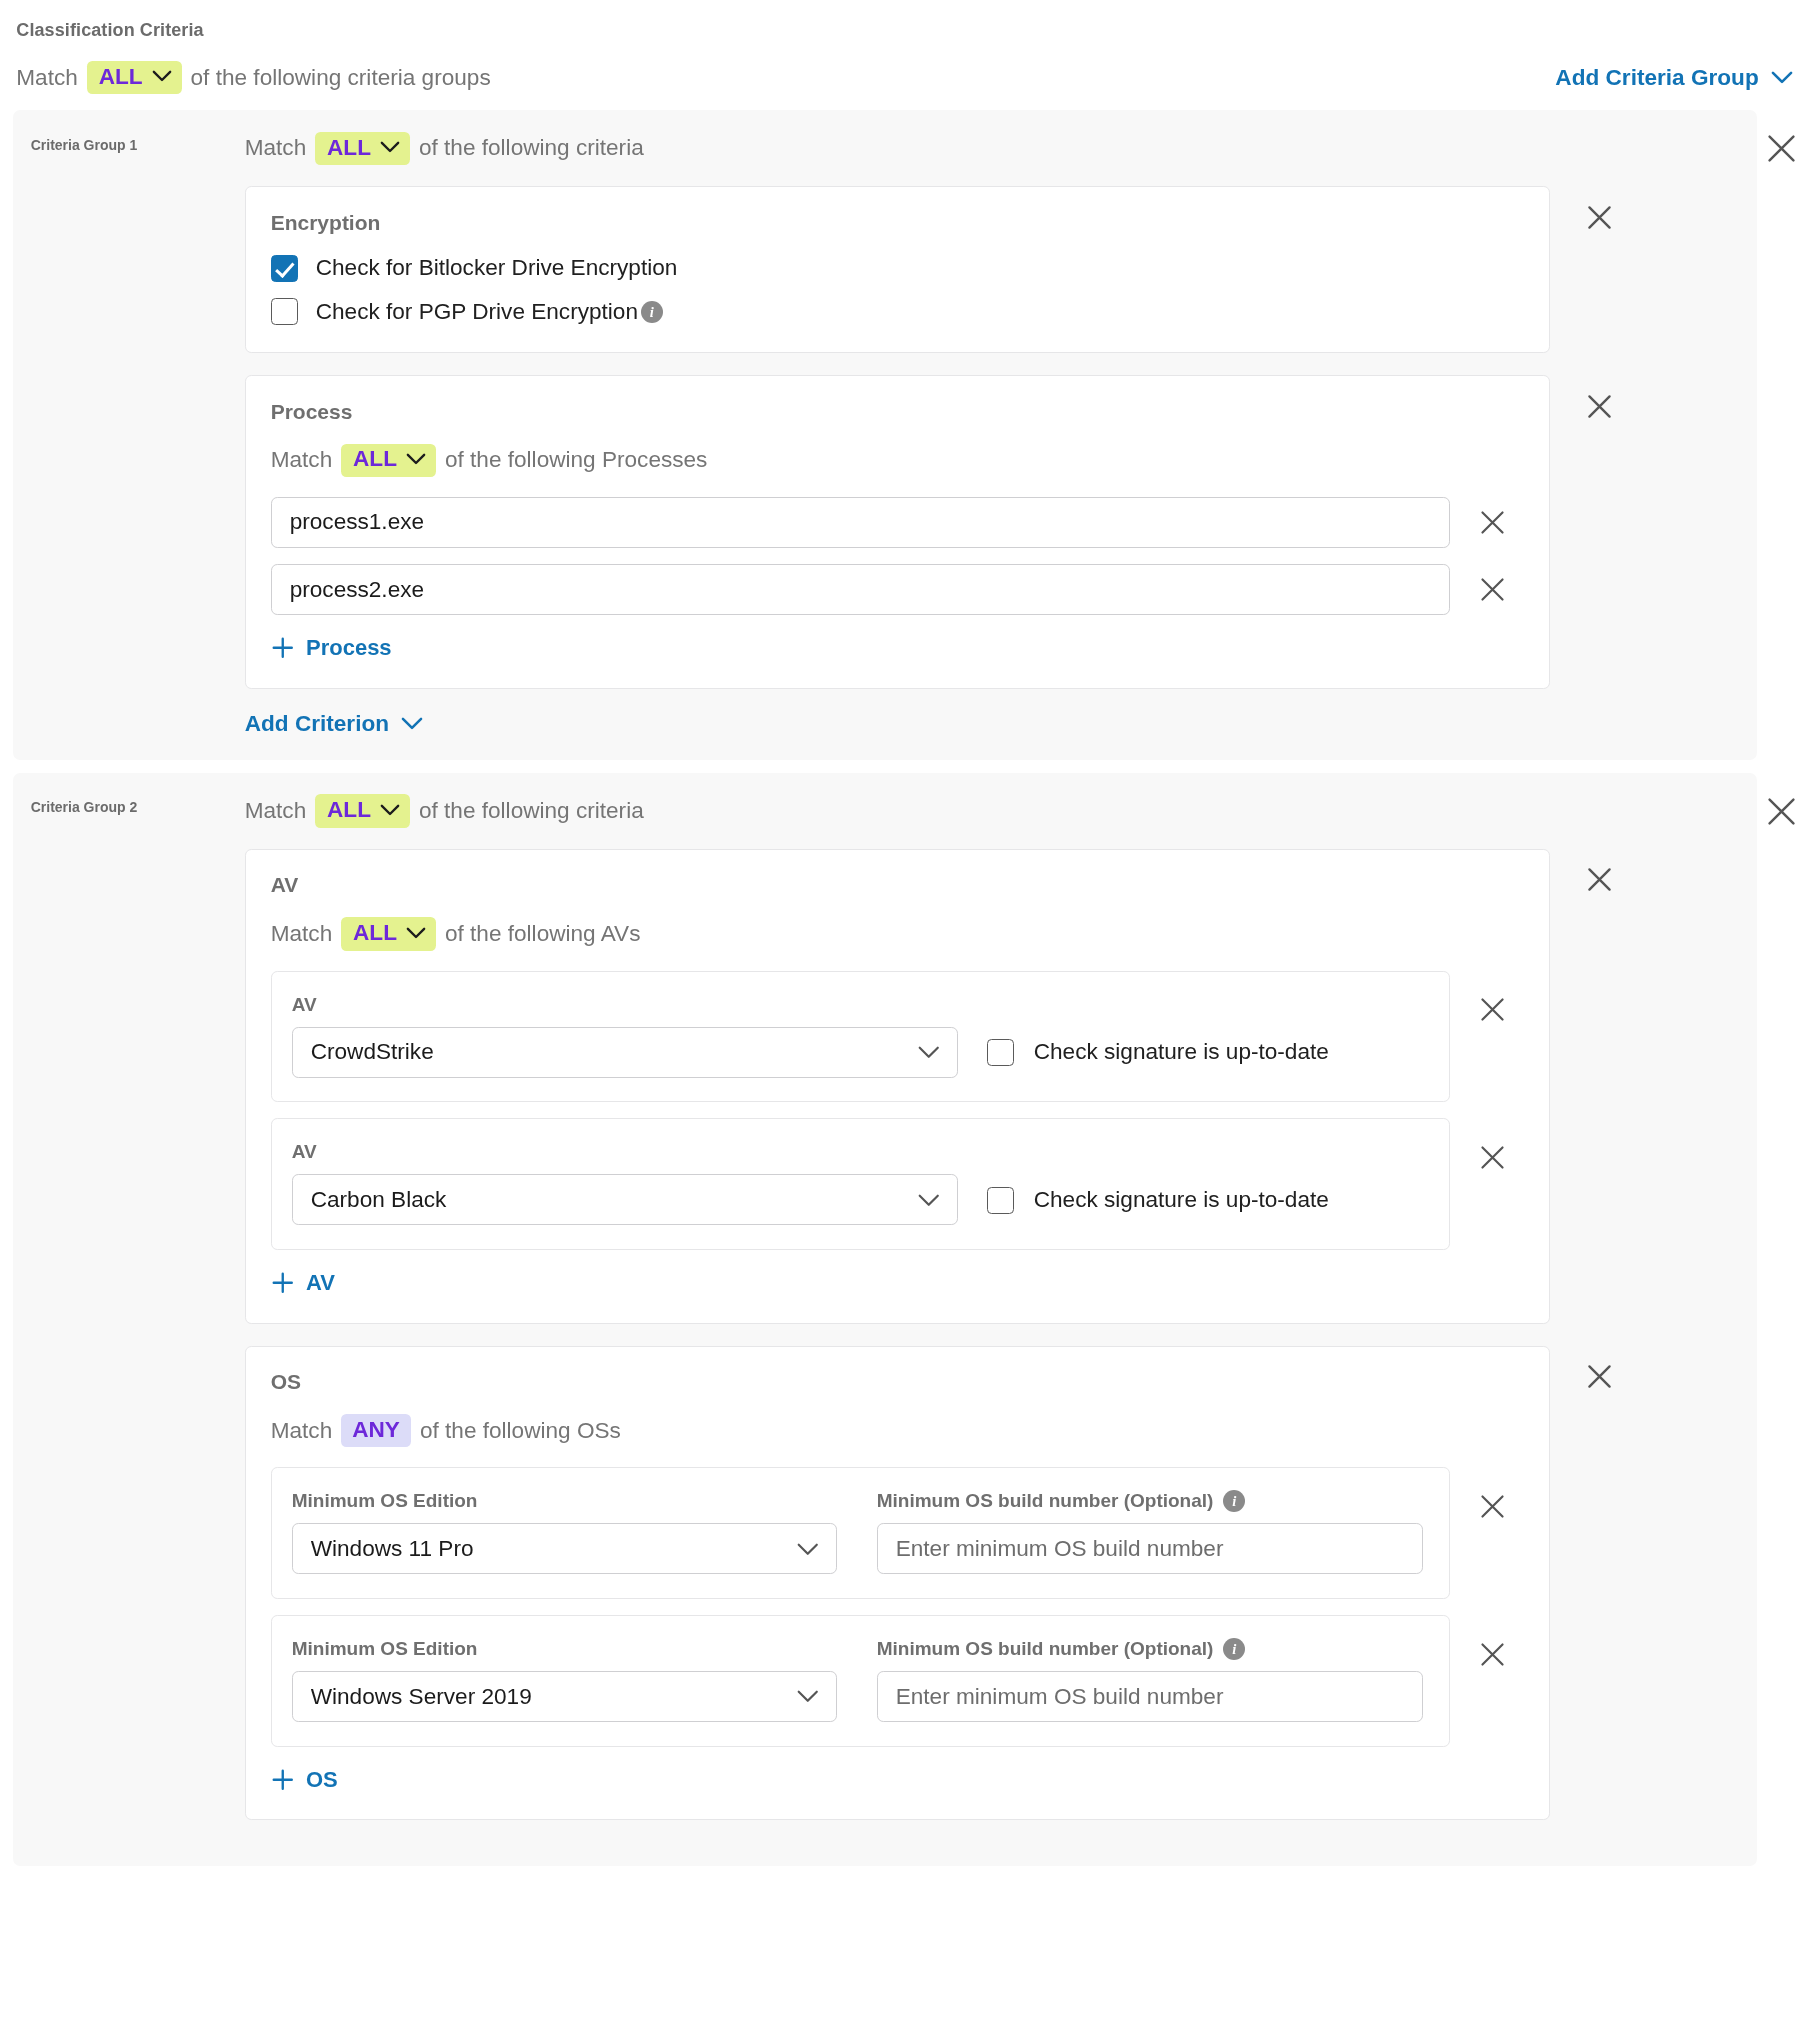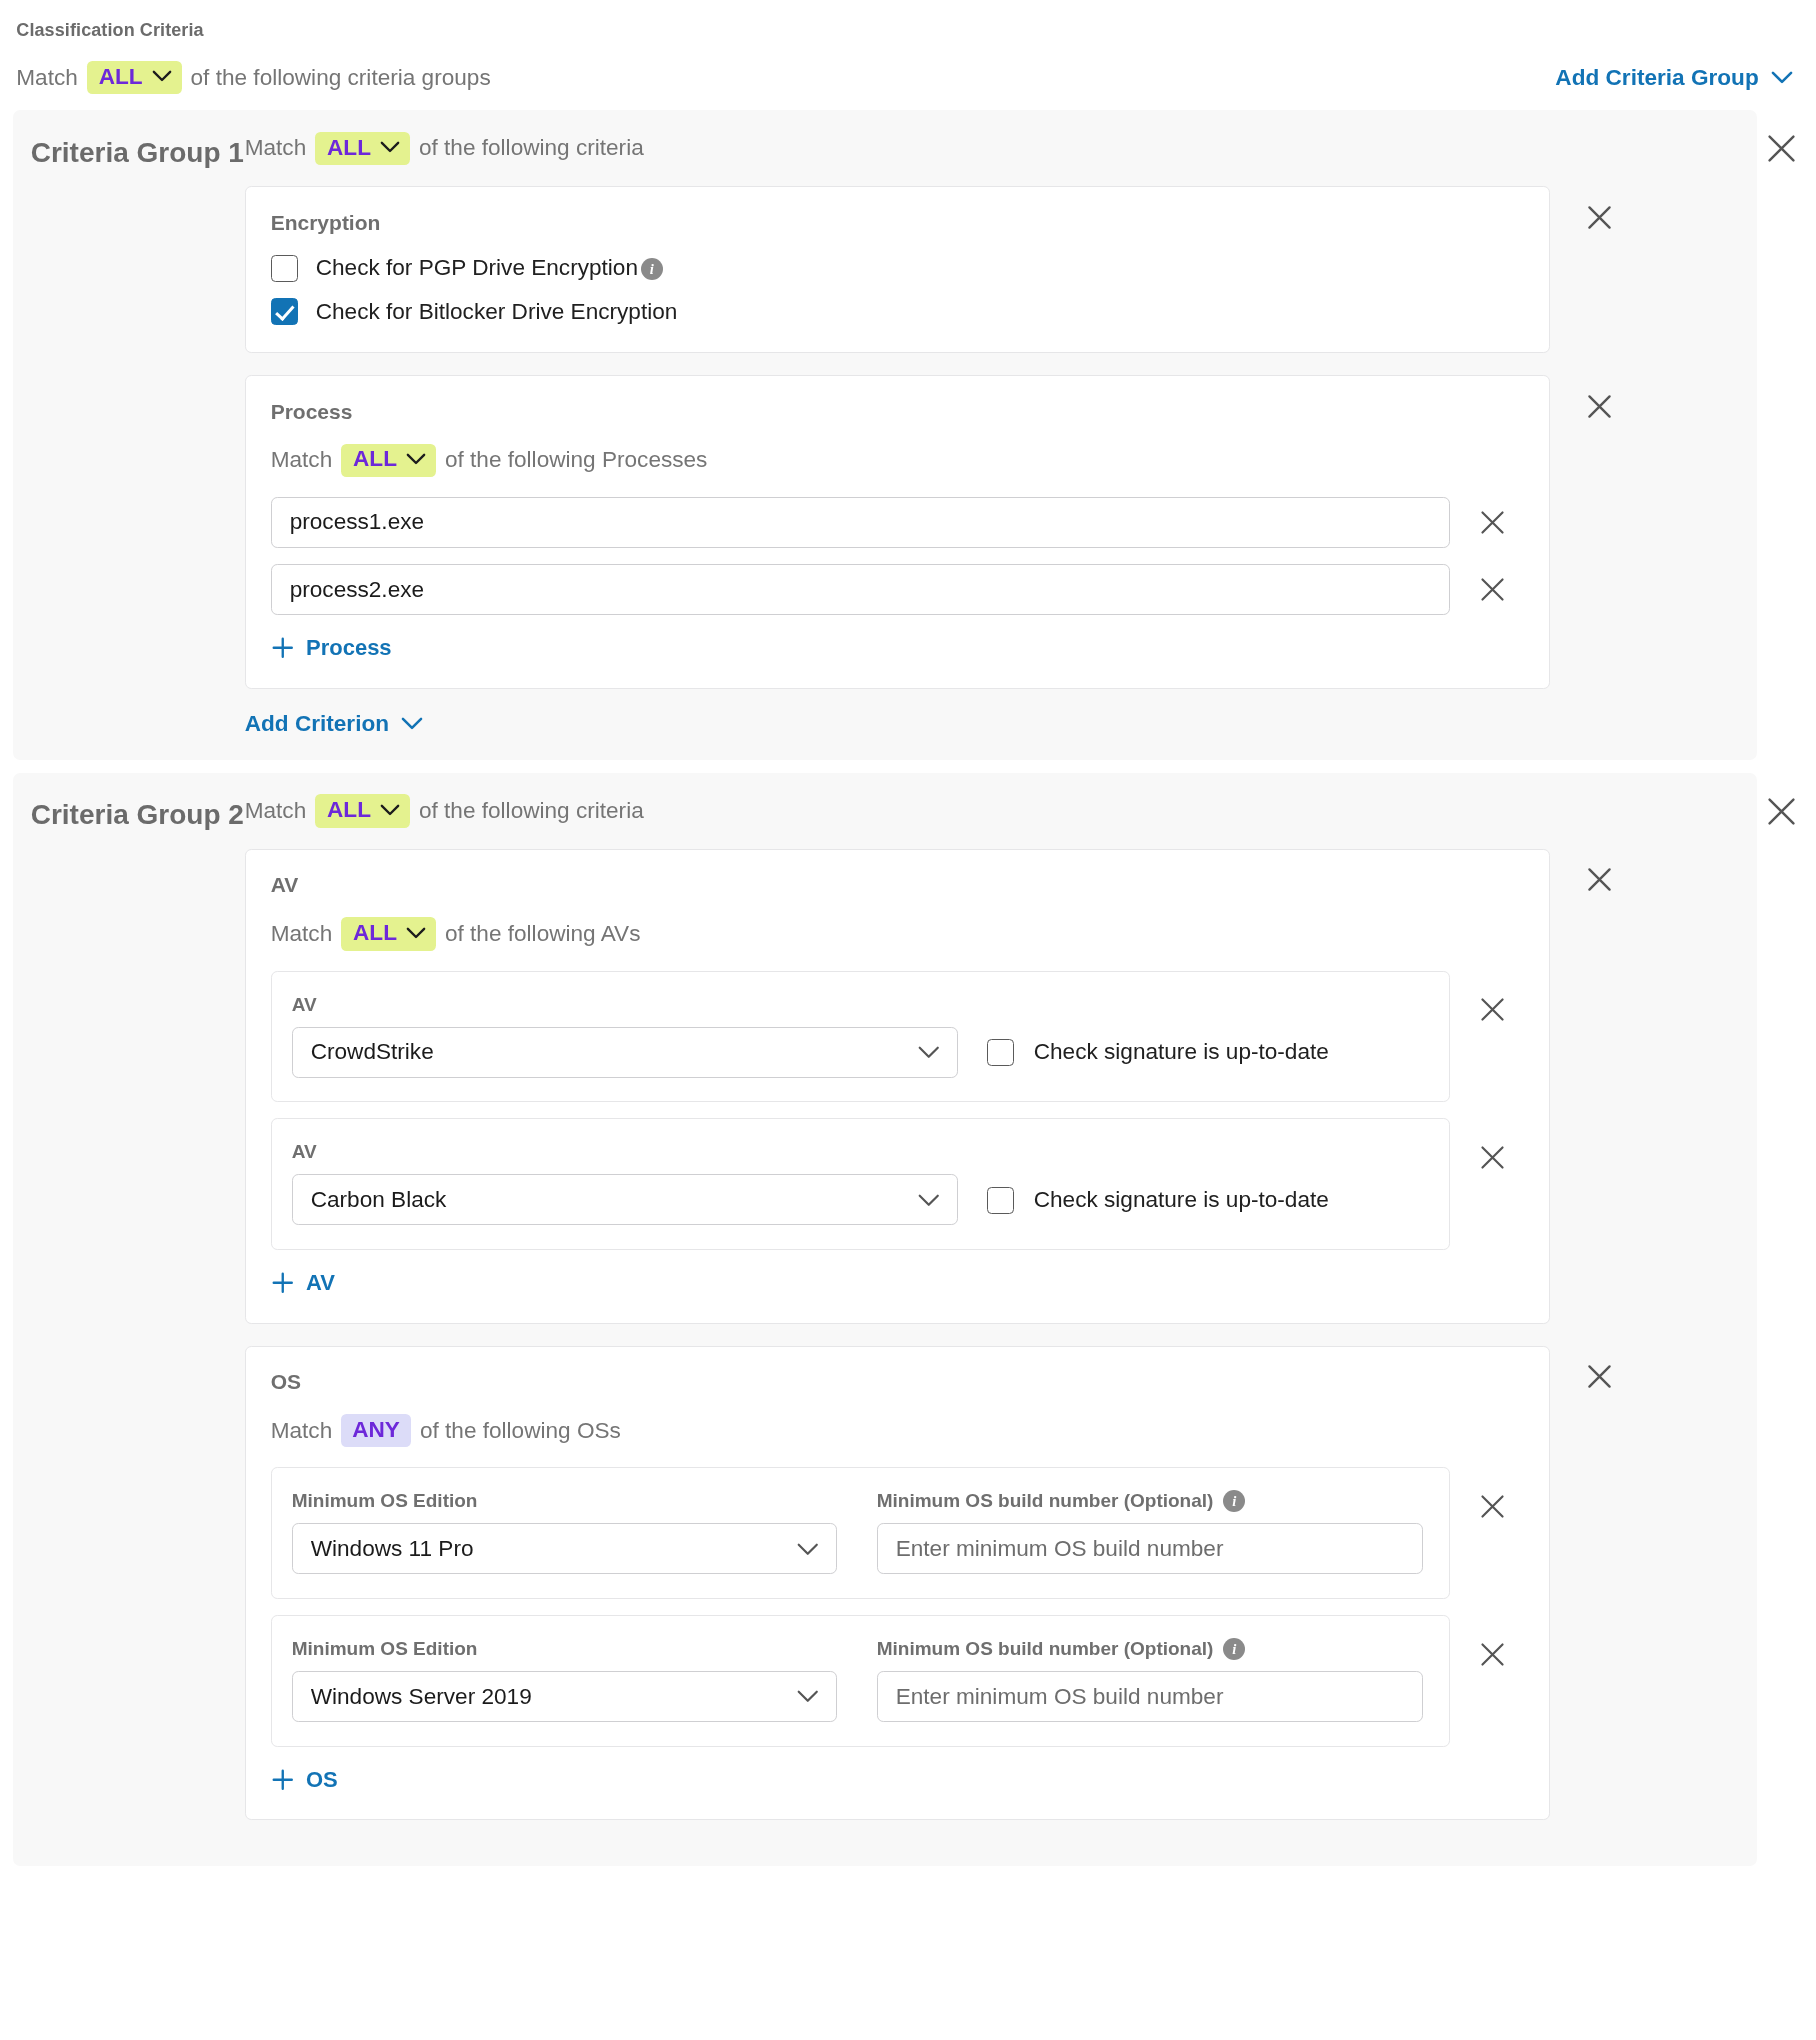--- a/index.html
+++ b/index.html
@@ -72,21 +72,21 @@
     border-radius: 7.2px;
     margin-left: 12.7px;
     width: 1744px;
     padding: 18px 0 23.5px 0;
     display: flex;
     align-items: flex-start;
   }
   .group-label {
     width: 232px;
     flex: 0 0 232px;
-    font-size: 28px;
+    font-size: 14px;
     font-weight: 700;
     color: #6b6b6b;
     padding: 8.1px 0 0 18px;
   }
   .group-body { flex: 1; padding-right: 0; }
   .group-header-row {
     display: flex;
     align-items: center;
     height: 40px;
     margin-bottom: 18px;
@@ -305,27 +305,27 @@
             </span>
           </span>
           <span class="match-text">of the following criteria</span>
         </div>
 
         <div class="criterion-row">
           <div class="criterion">
             <div class="crit-title">Encryption</div>
 
             <div class="cb-row">
+              <span class="cb checked"></span>
+              <span class="cb-label">Check for Bitlocker Drive Encryption</span>
+            </div>
+
+            <div class="cb-row">
               <span class="cb"></span>
               <span class="cb-label"><span>Check for PGP Drive Encryption</span><span class="info">i</span></span>
-            </div>
-
-            <div class="cb-row">
-              <span class="cb checked"></span>
-              <span class="cb-label">Check for Bitlocker Drive Encryption</span>
             </div>
           </div>
           <div class="criterion-x">
             <svg width="33" height="33" viewBox="0 0 36 36">
                 <path d="M7 7 L29 29 M29 7 L7 29" stroke="#555" stroke-width="2.6" stroke-linecap="round"></path>
               </svg>
           </div>
         </div>
 
         <div class="criterion-row">

